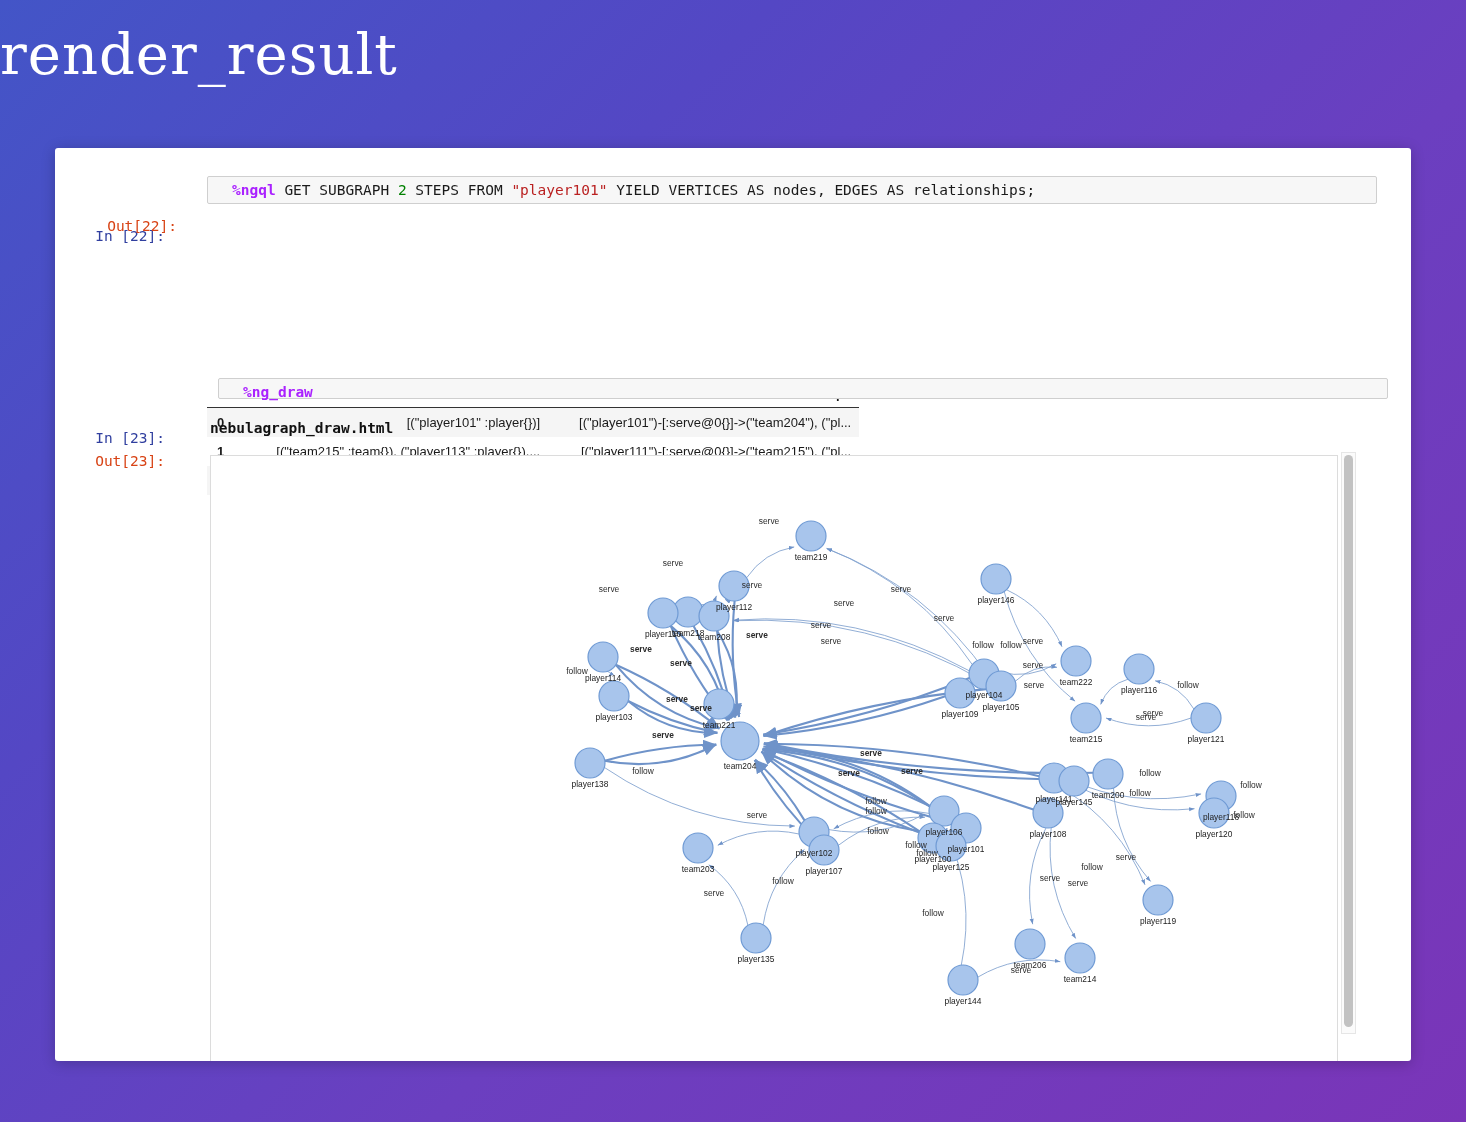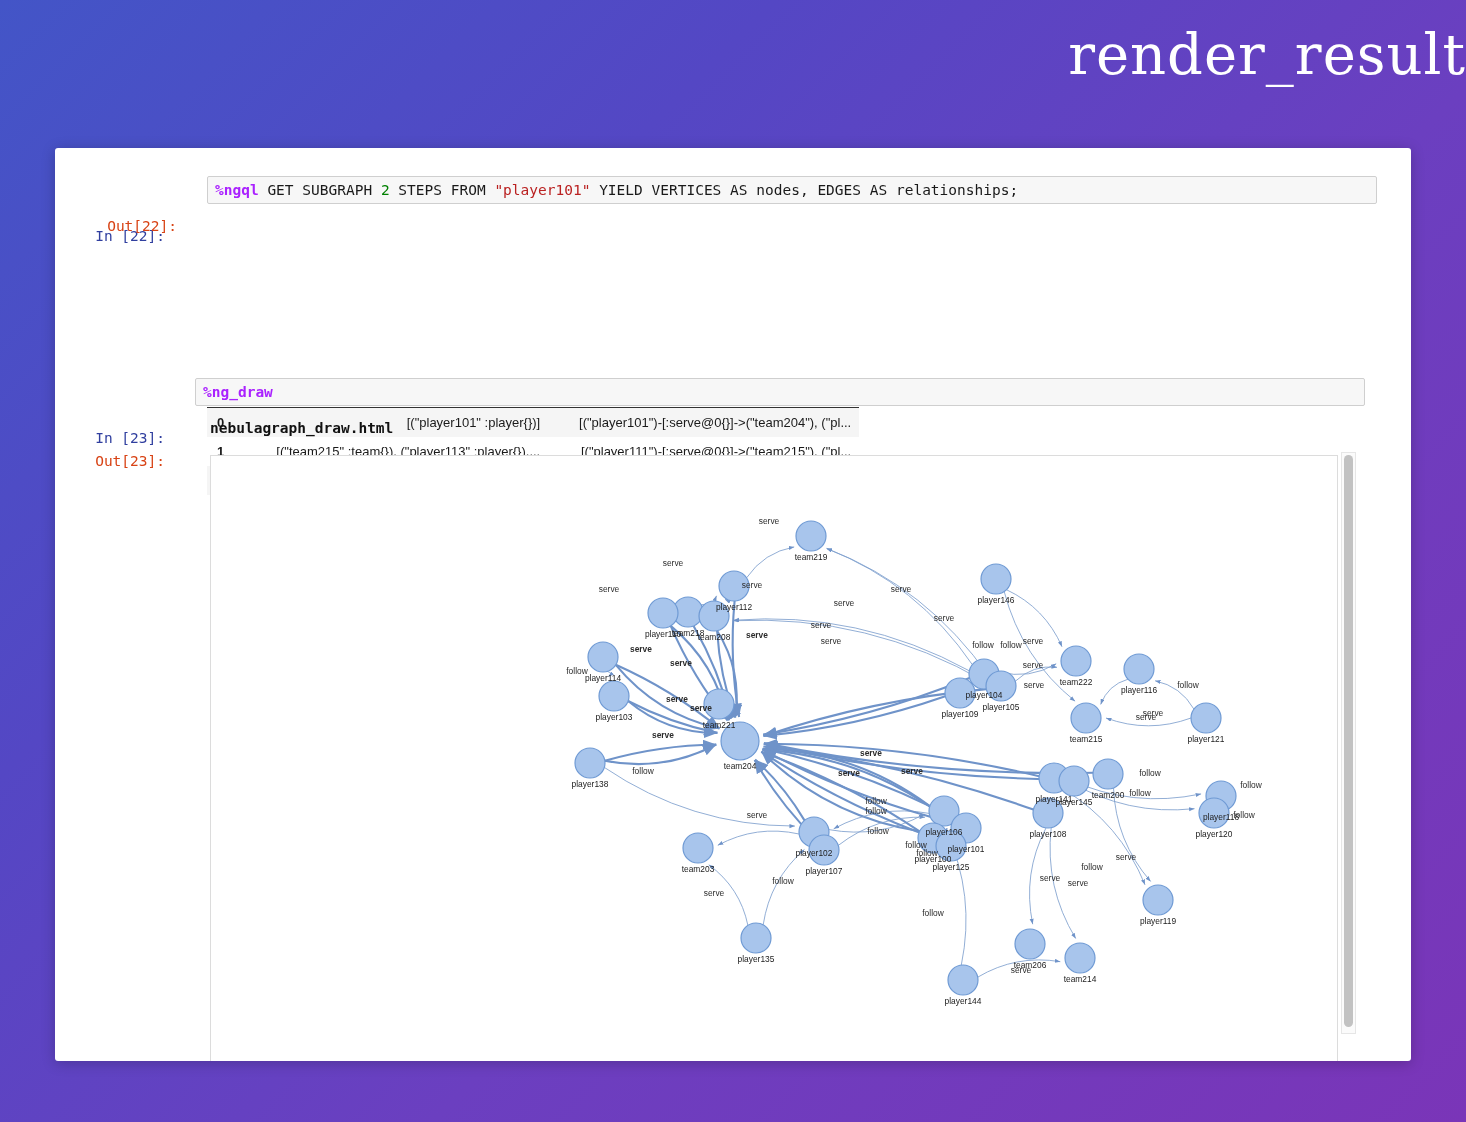--- a/index.html
+++ b/index.html
@@ -2,39 +2,39 @@
 <html><head>
 <meta charset="utf-8">
 <style>
   html,body{margin:0;padding:0;}
   body{
     width:1466px;height:1122px;overflow:hidden;
     font-family:"Liberation Sans",sans-serif;
     background:linear-gradient(135deg,#4355c7 0%,#5447c4 30%,#6b3fc0 60%,#7a35b8 100%);
   }
   #page-title{
-    position:absolute;left:0;top:22px;width:1466px;text-align:right;
+    position:absolute;left:0;top:22px;width:1466px;text-align:left;
     font-family:"DejaVu Serif","Liberation Serif",serif;
     font-size:56px;color:#ffffff;letter-spacing:1px;font-weight:400;
   }
   #notebook-card{
     position:absolute;left:55px;top:148px;width:1356px;height:913px;
     background:#ffffff;border-radius:3px;box-shadow:0 2px 14px rgba(0,0,0,.22);
     overflow:hidden;
   }
   .prompt{
     position:absolute;font-family:"DejaVu Sans Mono","Liberation Mono",monospace;
     font-size:14.5px;text-align:right;width:96px;
   }
   .prompt.in{color:#303f9f;margin-top:46px;}
   .prompt.out{color:#d84315;}
   .code-cell{
     position:absolute;background:#f7f7f7;border:1px solid #cfcfcf;border-radius:2px;
     font-family:"DejaVu Sans Mono","Liberation Mono",monospace;font-size:14.5px;
-    color:#1a1a1a;padding:5px 7px;box-sizing:border-box;white-space:pre;
+    color:#1a1a1a;padding:5px 24px;box-sizing:border-box;white-space:pre;
   }
   .tok-magic{color:#aa22ff;font-weight:bold;}
   .tok-num{color:#008000;}
   .tok-str{color:#ba2121;}
   .stdout{
     position:absolute;font-family:"DejaVu Sans Mono","Liberation Mono",monospace;
     font-size:14.5px;color:#111;font-weight:bold;
   }
   
   #df-table{position:absolute;left:152px;top:232px;border-collapse:collapse;
@@ -97,21 +97,21 @@
       </tr>
       <tr class="odd">
         <td class="idx">2</td>
         <td>[("player146" :player{}), ("team206" :team{}),...</td>
         <td>[("player146")-[:serve@0{}]-&gt;("team222"), ("pl...</td>
       </tr>
     </tbody>
   </table>
 
   <div class="prompt in" style="left:14px;top:236px;">In [23]:</div>
-  <div class="code-cell" style="left:140px;top:230px;width:1170px;height:28px;"><span class="tok-magic">%ng_draw</span></div>
+  <div class="code-cell" style="left:163px;top:230px;width:1170px;height:21px;"><span class="tok-magic">%ng_draw</span></div>
 
   <div class="stdout" style="left:155px;top:272px;">nebulagraph_draw.html</div>
 
   <div class="prompt out" style="left:14px;top:305px;">Out[23]:</div>
 
   <div id="graph-frame">
     <svg id="graph" width="1126" height="577" viewBox="0 0 1126 577">
       <defs>
         <marker id="ah" markerWidth="7" markerHeight="7" refX="6.4" refY="2.4" orient="auto">
           <path d="M0,0 L6.4,2.4 L0,4.8 z" fill="#6f93c9"></path>

